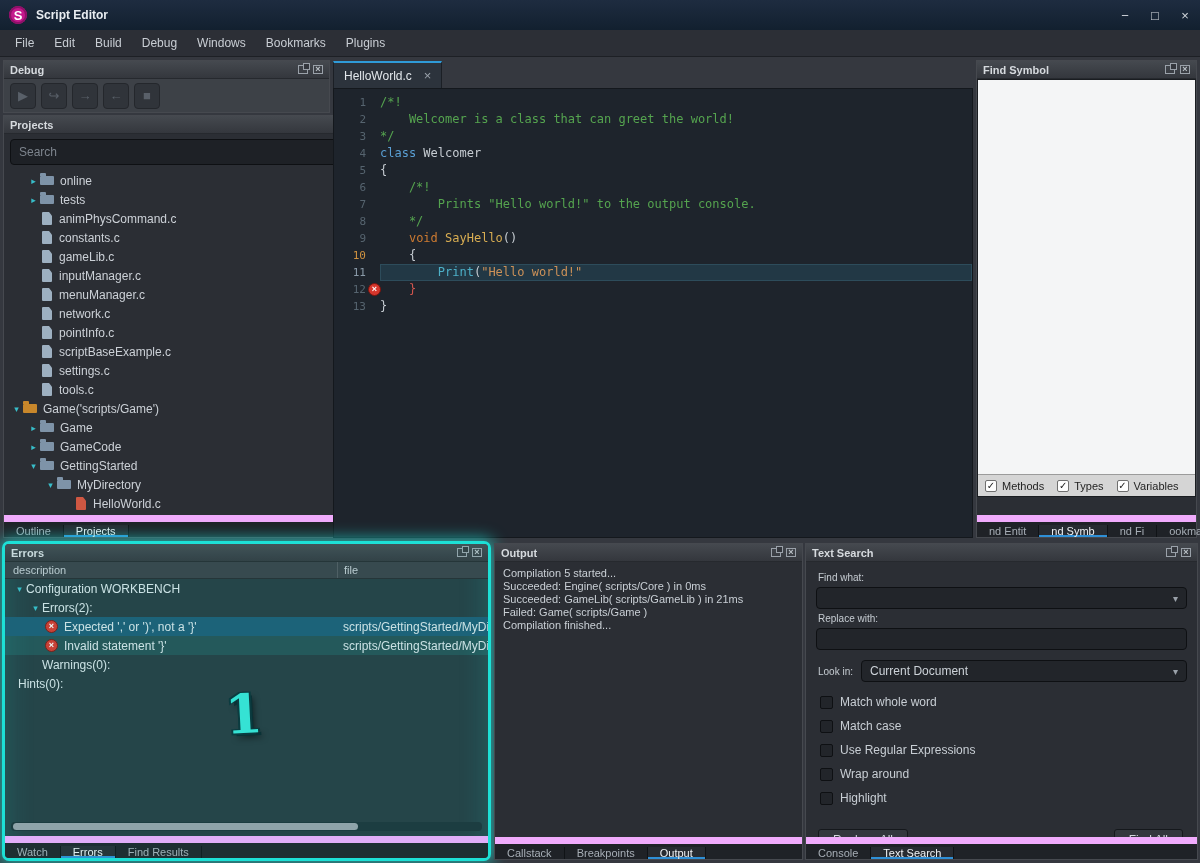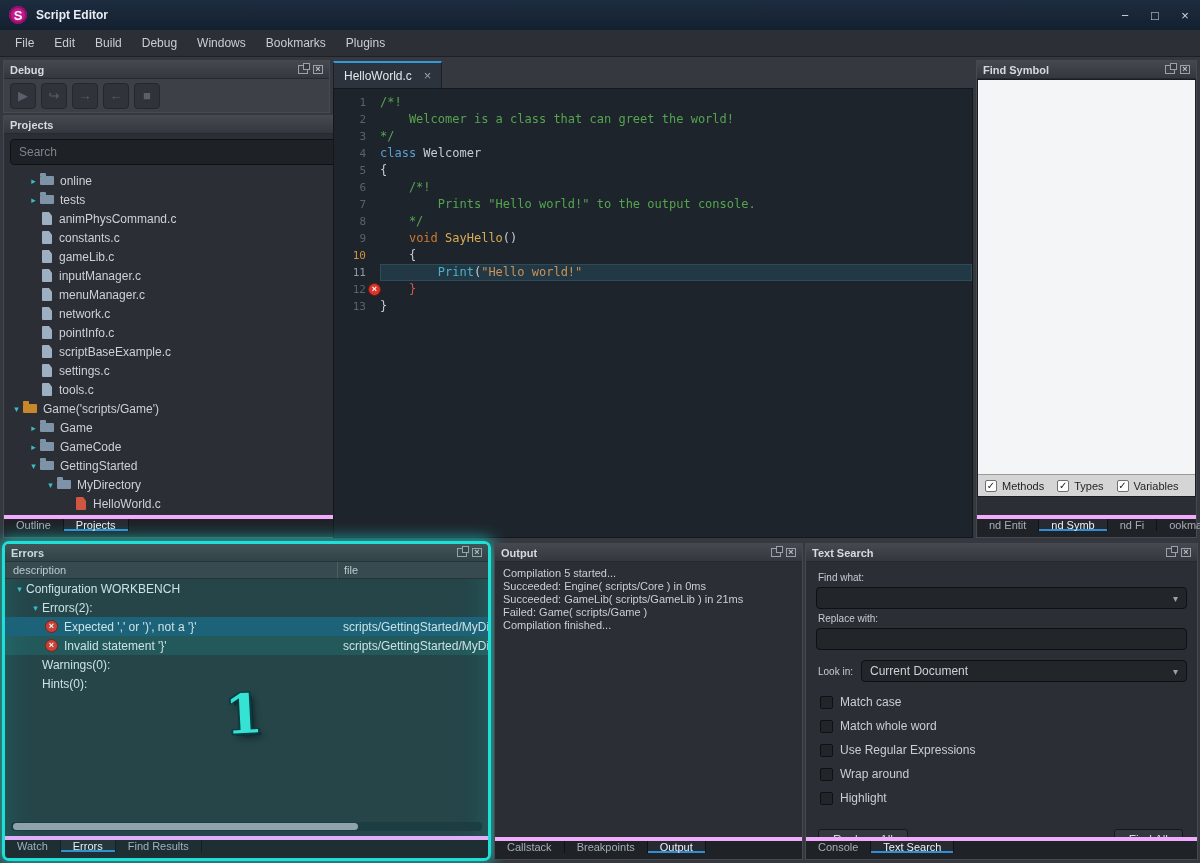--- a/index.html
+++ b/index.html
@@ -30,21 +30,21 @@
     border-bottom:1px solid #26292e;}
   .pt-sp{flex:1;}
   .pc{width:10px;height:9px;margin-left:5px;position:relative;flex:none;}
   .pc-float{border:1px solid #9aa1a9;}
   .pc-float::after{content:"";position:absolute;right:-3px;top:-3px;width:5px;height:5px;
     background:#34373d;border:1px solid #9aa1a9;}
   .pc-close{border:1px solid #9aa1a9;color:#bdc4ca;font-size:9px;line-height:7px;text-align:center;}
 
   
   .tabstrip{position:absolute;left:0;right:0;bottom:0;height:22px;background:#1f2227;
-    border-top:4px solid #f0abfc;display:flex;align-items:flex-start;}
+    border-top:7px solid #f0abfc;display:flex;align-items:flex-end;}
   .btab{display:flex;align-items:center;padding:0 12px;font-size:11px;color:#a7aeb6;
     border-right:1px solid #101316;white-space:nowrap;}
   .btab.sel{background:#272b31;color:#eef1f4;box-shadow:inset 0 -2px 0 #2e8fd6;}
 
   
   #debug-panel{left:3px;top:60px;width:327px;height:53px;}
   .dbg-toolbar{flex:1;background:#3d4147;display:flex;align-items:center;gap:5px;padding:0 6px;}
   .tool-btn{width:26px;height:26px;background:#30343a;border:1px solid #24272c;border-radius:4px;
     display:flex;align-items:center;justify-content:center;}
   .tool-glyph{color:#596069;font-size:13px;line-height:13px;}
@@ -449,21 +449,21 @@
       </div>
       <div class="erow er" style="padding-left: 40px;">
         <span class="eicon">×</span>
         <span class="elabel">Invalid statement '}'</span>
         <span class="efile">scripts/GettingStarted/MyDire</span>
       </div>
       <div class="erow" style="padding-left: 24px;">
         <span class="earrow"></span>
         <span class="elabel">Warnings(0):</span>
       </div>
-      <div class="erow" style="padding-left: 24px;">
+      <div class="erow" style="">
         <span class="earrow"></span>
         <span class="elabel">Hints(0):</span>
       </div>
     </div>
   <div class="annotation-digit">1</div>
   <div class="hscroll">
     <div class="hthumb"></div>
   </div>
   <div class="tabstrip" id="err-tabs">
       <div class="btab">Watch</div>
@@ -511,25 +511,25 @@
     <div class="ts-lookin-row">
       <span class="ts-label inline">Look in:</span>
       <div class="ts-combo">
         <span>Current Document</span>
         <span class="combo-arrow">▾</span>
       </div>
     </div>
     <div id="ts-checks">
         <div class="cbrow">
           <span class="cb"></span>
-          <span class="cblabel">Match case</span>
+          <span class="cblabel">Match whole word</span>
         </div>
         <div class="cbrow">
           <span class="cb"></span>
-          <span class="cblabel">Match whole word</span>
+          <span class="cblabel">Match case</span>
         </div>
         <div class="cbrow">
           <span class="cb"></span>
           <span class="cblabel">Use Regular Expressions</span>
         </div>
         <div class="cbrow">
           <span class="cb"></span>
           <span class="cblabel">Wrap around</span>
         </div>
         <div class="cbrow">

